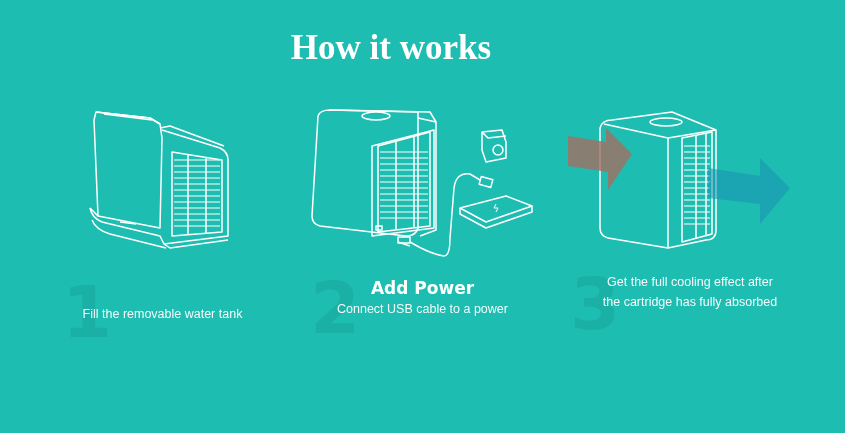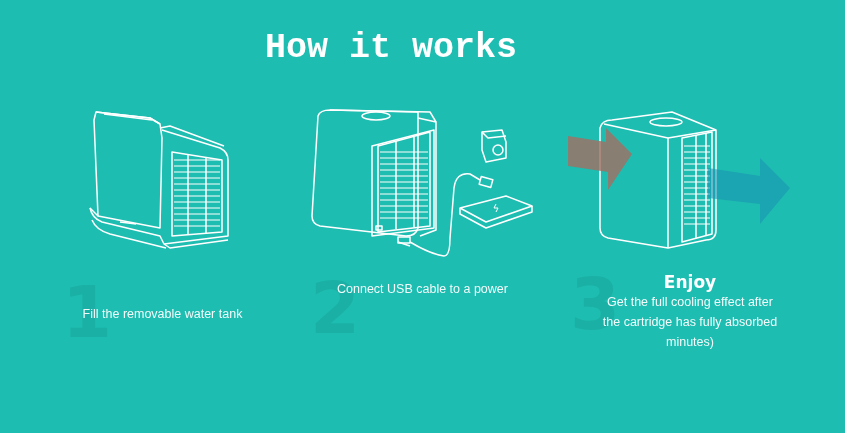--- a/index.html
+++ b/index.html
@@ -1,19 +1,19 @@
 <!DOCTYPE html>
 <html><head>
 <meta charset="utf-8">
 <style>
   html, body { margin:0; padding:0; }
   body { width:845px; height:433px; background:#1ebdb1; overflow:hidden; position:relative;
          font-family:"Liberation Sans", sans-serif; color:#fff; }
   .title { position:absolute; left:0; width:782px; top:28px; text-align:center;
-           font-family:Liberation Mono, monospace; font-size:35px; font-weight:600; letter-spacing:0px; }
+           font-family:Liberation Serif, serif; font-size:35px; font-weight:600; letter-spacing:0px; }
   .illus { position:absolute; }
   .step { position:absolute; text-align:center; }
   .num { position:absolute; font-family:"DejaVu Sans", sans-serif; font-weight:bold; font-size:72px;
          color:#18a79c; opacity:0.55; line-height:1; }
   .step-title { font-family:"DejaVu Sans", sans-serif; font-size:17px; font-weight:600; position:relative; }
   .step-desc { font-size:12.5px; line-height:20px; position:relative; color:#f2fbfa; }
   svg { overflow:visible; }
 </style>
 </head>
 <body>
@@ -80,22 +80,21 @@
   <path d="M140 60 L192 68 L192 50 L222 80 L192 116 L192 96 L140 90 Z" fill="#1a8fb0" opacity="0.55"></path>
 </svg>
 
 <div class="num" style="left:62px;top:276px">1</div>
 <div class="step" style="left:80px;top:284px;width:165px">
   <div class="step-desc" style="margin-top:20px">Fill the removable water tank</div>
 </div>
 
 <div class="num" style="left:310px;top:272px">2</div>
 <div class="step" style="left:330px;top:278px;width:185px">
+  <div class="step-title">Add Power</div>
   <div class="step-desc" style="margin-top:1px">Connect USB cable to a power</div>
 </div>
 
 <div class="num" style="left:570px;top:268px">3</div>
 <div class="step" style="left:590px;top:272px;width:200px">
-  <div class="step-title">Enjoy</div>
   <div class="step-desc" style="">Get the full cooling effect after</div>
   <div class="step-desc">the cartridge has fully absorbed</div>
-  <div class="step-desc">minutes)</div>
 </div>
 
 </body></html>

